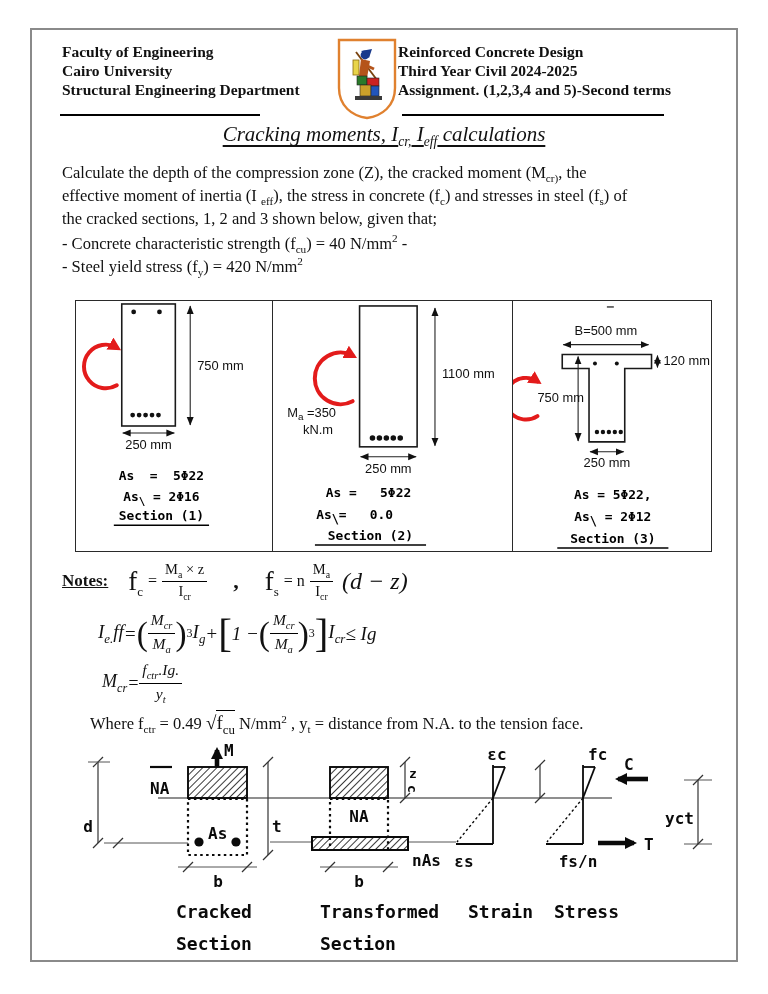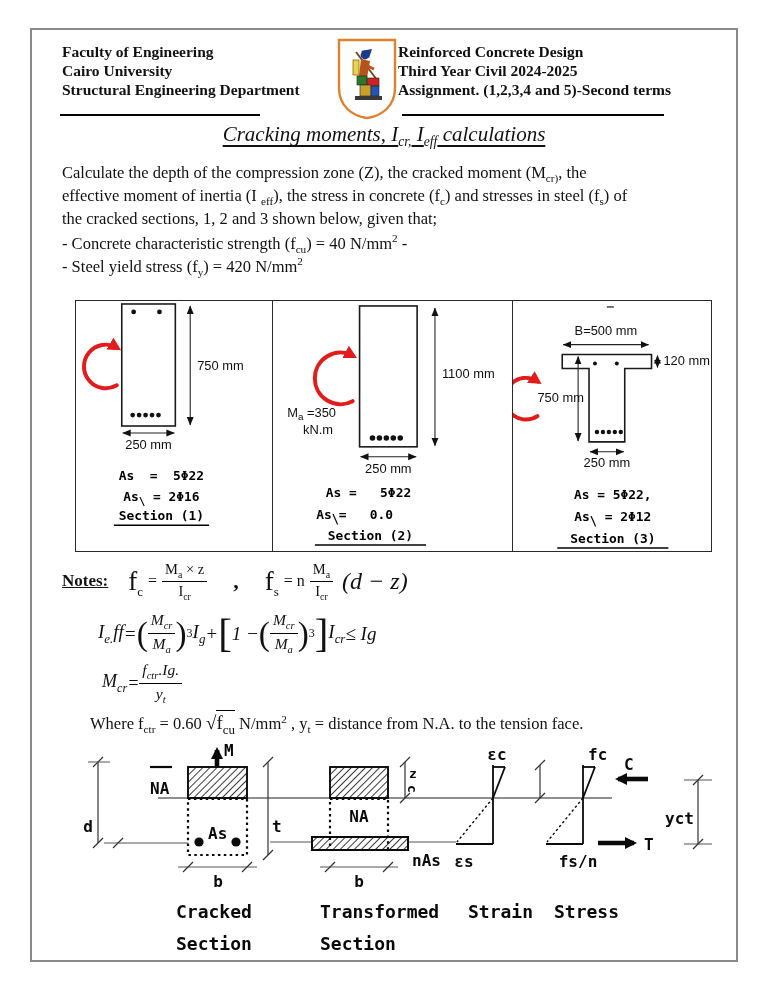--- a/index.html
+++ b/index.html
@@ -285,21 +285,21 @@
     <div class="mline mcrline">
       <span><span>M</span><sub>cr</sub></span>
       <span>=</span>
       <span class="frac fraci">
           <span class="num"><span>f</span><sub>ctr</sub><span>.Ig.</span></span>
           <span class="den"><span>y</span><sub>t</sub></span>
         </span>
     </div>
 
     <div class="where">
-      <span>Where f</span><sub>ctr</sub><span> = 0.60 </span><span class="sqrt"><span>√</span><span class="ovl"><span>f</span><sub>cu</sub></span></span><span> N/mm</span><sup>2</sup><span> , y</span><sub>t</sub><span> = distance from N.A. to the tension face.</span>
+      <span>Where f</span><sub>ctr</sub><span> = 0.49 </span><span class="sqrt"><span>√</span><span class="ovl"><span>f</span><sub>cu</sub></span></span><span> N/mm</span><sup>2</sup><span> , y</span><sub>t</sub><span> = distance from N.A. to the tension face.</span>
     </div>
   </div>
 
   <div class="figwrap">
   <svg class="fig" viewBox="0 0 680 222" width="680" height="222">
 
     <line class="naline" x1="98" y1="58" x2="552" y2="58"></line>
 
     <g>
       <line class="dln" x1="38" y1="22" x2="38" y2="103"></line>

